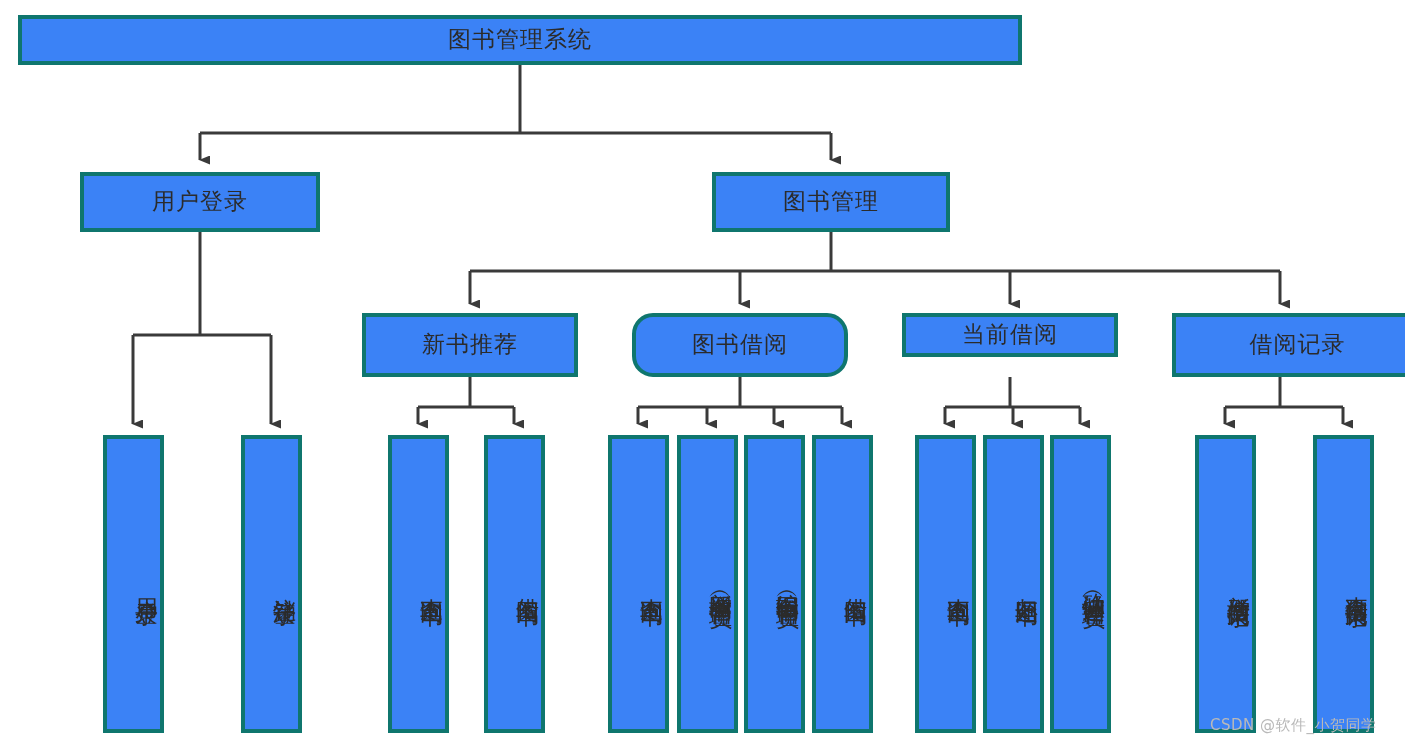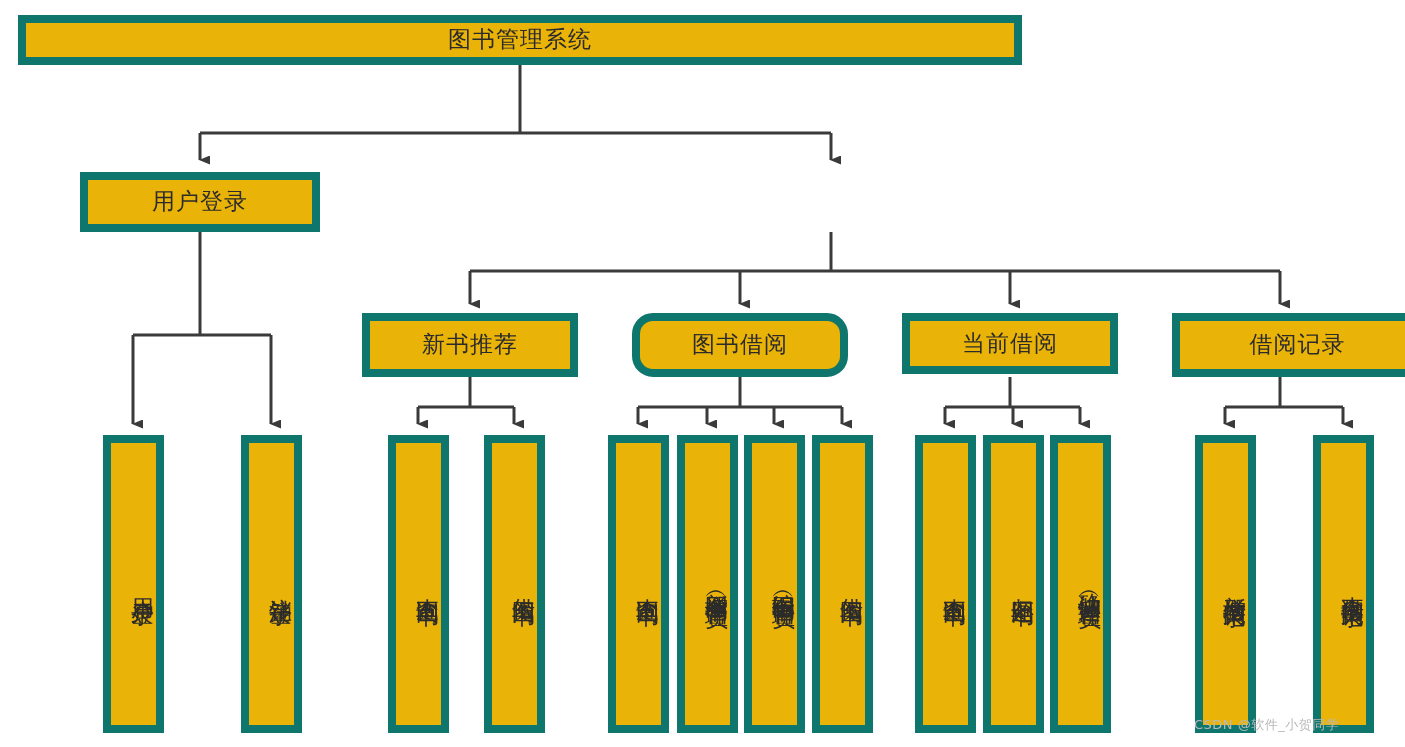--- a/index.html
+++ b/index.html
@@ -20,22 +20,22 @@
   svg.layer {
     position: absolute;
     left: 0;
     top: 0;
     width: 1405px;
     height: 747px;
   }
   .node {
     position: absolute;
     box-sizing: border-box;
-    border: 8px solid #0f766e;
-    background: #eab308;
+    border: 4px solid #0f766e;
+    background: #3b82f6;
     display: flex;
     align-items: center;
     justify-content: center;
     color: #2b2b2b;
   }
   .node-h {
     font-size: 23px;
     letter-spacing: 1px;
     line-height: 1.1;
   }
@@ -51,25 +51,26 @@
     justify-content: center;
     text-align: center;
   }
   .node-v span {
     writing-mode: vertical-rl;
     text-orientation: upright;
     display: block;
   }
   .watermark {
     position: absolute;
-    font-size: 13px;
+    font-size: 15px;
     color: #b9b9b9;
     letter-spacing: 0.5px;
     white-space: nowrap;
     pointer-events: none;
+    margin-left: 16px;
   }
 </style>
 </head>
 <body>
 
 <div id="canvas">
 
   <svg class="layer" viewBox="0 0 1405 747" xmlns="http://www.w3.org/2000/svg">
     <defs>
       <marker id="arrow" markerWidth="9" markerHeight="11" refX="4.5" refY="10" orient="auto" markerUnits="userSpaceOnUse">
@@ -120,28 +121,31 @@
     </g>
   </svg>
 
   <div class="node node-h" style="left:18px; top:15px; width:1004px; height:50px;">
     <span>图书管理系统</span>
   </div>
 
   <div class="node node-h" style="left:80px; top:172px; width:240px; height:60px;">
     <span>用户登录</span>
   </div>
+  <div class="node node-h" style="left:712px; top:172px; width:238px; height:60px;">
+    <span>图书管理</span>
+  </div>
 
   <div class="node node-h" style="left:362px; top:313px; width:216px; height:64px;">
     <span>新书推荐</span>
   </div>
   <div class="node node-h" style="left:632px; top:313px; width:216px; height:64px;border-radius:21px;">
     <span>图书借阅</span>
   </div>
-  <div class="node node-h" style="left:902px; top:313px; width:216px; height:61px;">
+  <div class="node node-h" style="left:902px; top:313px; width:216px; height:44px;">
     <span>当前借阅</span>
   </div>
   <div class="node node-h" style="left:1172px; top:313px; width:251px; height:64px;">
     <span>借阅记录</span>
   </div>
 
   <div class="node node-v" style="left:103px; top:435px; width:61px; height:298px;">
     <span>用户登录</span>
   </div>
   <div class="node node-v" style="left:241px; top:435px; width:61px; height:298px;">

